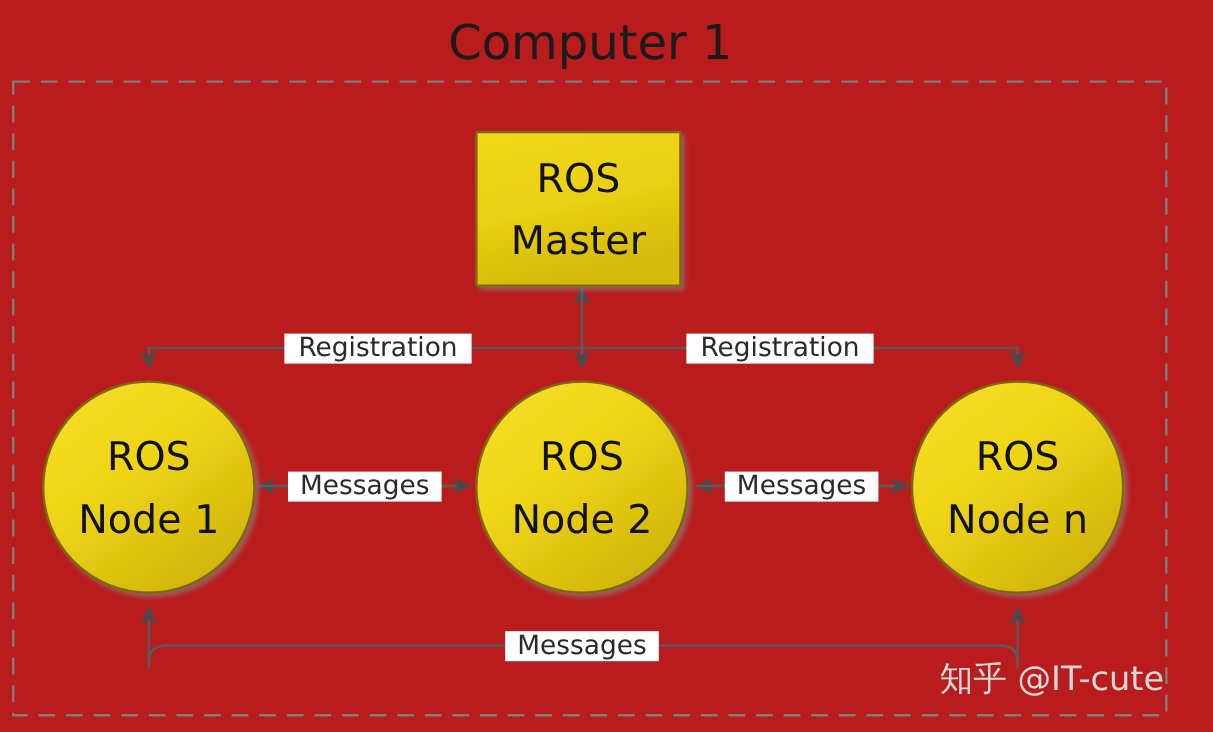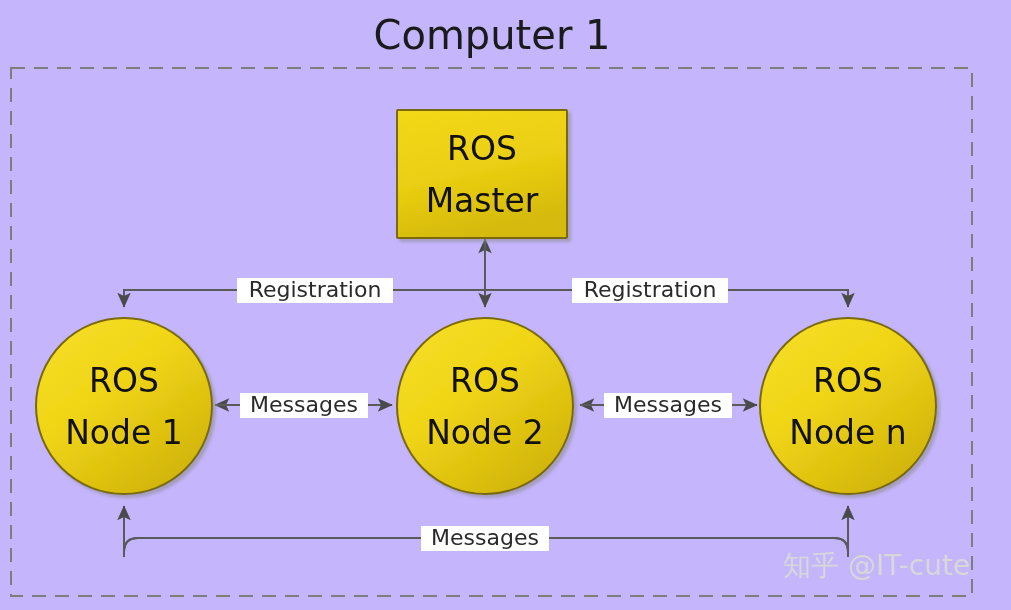--- a/index.html
+++ b/index.html
@@ -7,21 +7,21 @@
     padding: 0;
     background: #ffffff;
   }
   body {
     font-family: "DejaVu Sans", sans-serif;
   }
   #canvas {
     position: relative;
     width: 1011px;
     height: 610px;
-    background: #c4b5fd;
+    background: #b91c1c;
     overflow: hidden;
   }
   #diagram-svg {
     position: absolute;
     left: 0;
     top: 0;
     width: 1011px;
     height: 610px;
   }
   .title-text {

